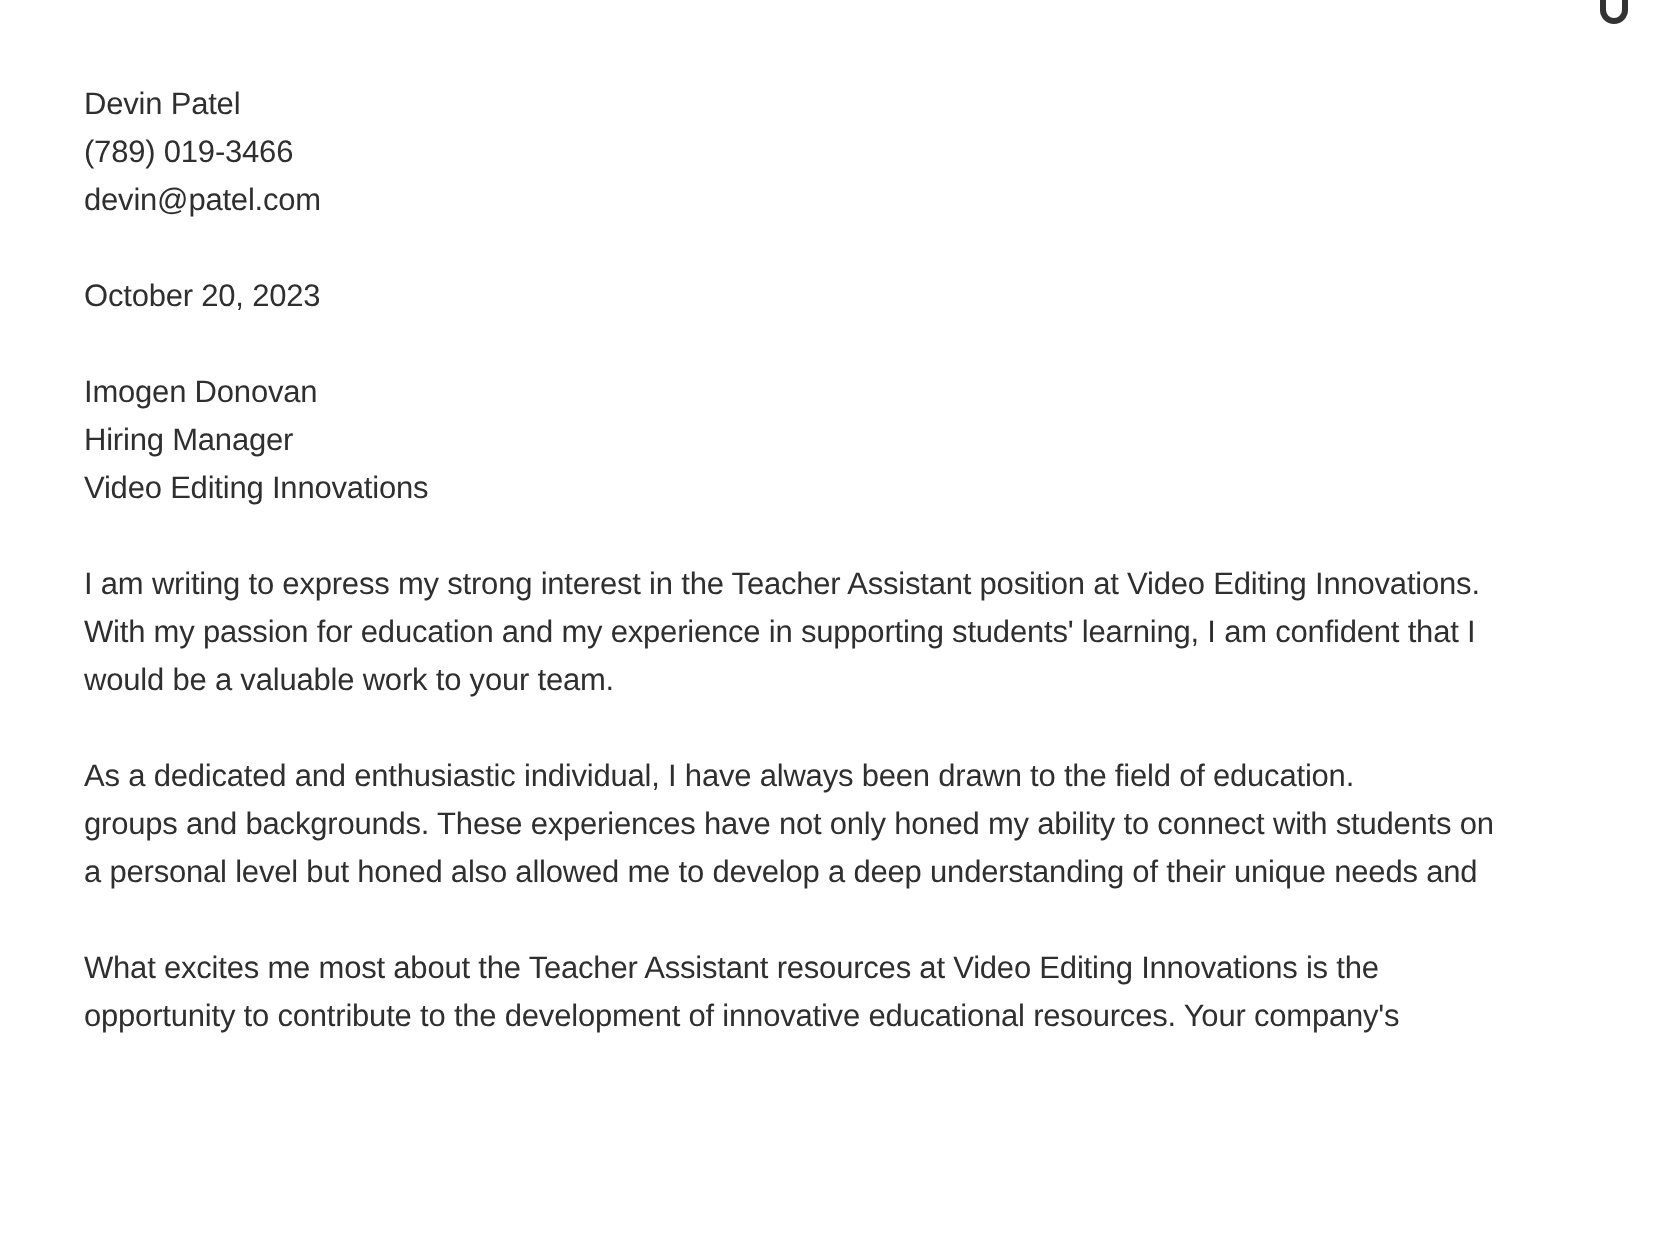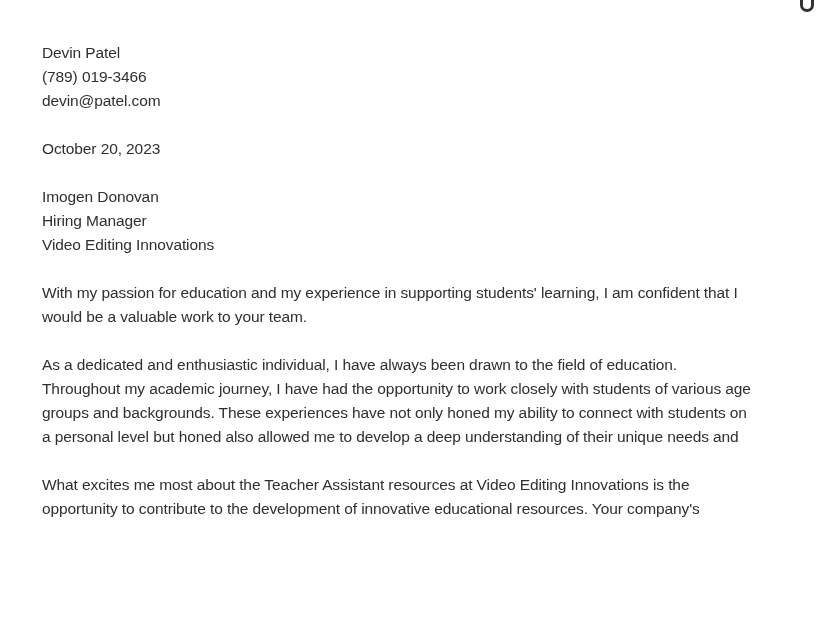--- a/index.html
+++ b/index.html
@@ -61,27 +61,27 @@
   </div>
 
   <div class="block">
     <span class="line">Imogen Donovan</span>
     <span class="line">Hiring Manager</span>
     <span class="line">Video Editing Innovations</span>
   </div>
 
 
   <div class="block">
+    <span class="line">I am writing to express my strong interest in the Teacher Assistant position at Video Editing Innovations.</span>
     <span class="line">With my passion for education and my experience in supporting students' learning, I am confident that I</span>
     <span class="line">would be a valuable work to your team.</span>
   </div>
 
   <div class="block">
     <span class="line">As a dedicated and enthusiastic individual, I have always been drawn to the field of education.</span>
-    <span class="line">Throughout my academic journey, I have had the opportunity to work closely with students of various age</span>
     <span class="line">groups and backgrounds. These experiences have not only honed my ability to connect with students on</span>
     <span class="line">a personal level but honed also allowed me to develop a deep understanding of their unique needs and</span>
   </div>
 
   <div class="block">
     <span class="line">What excites me most about the Teacher Assistant resources at Video Editing Innovations is the</span>
     <span class="line">opportunity to contribute to the development of innovative educational resources. Your company's</span>
   </div>
 
 </div>

